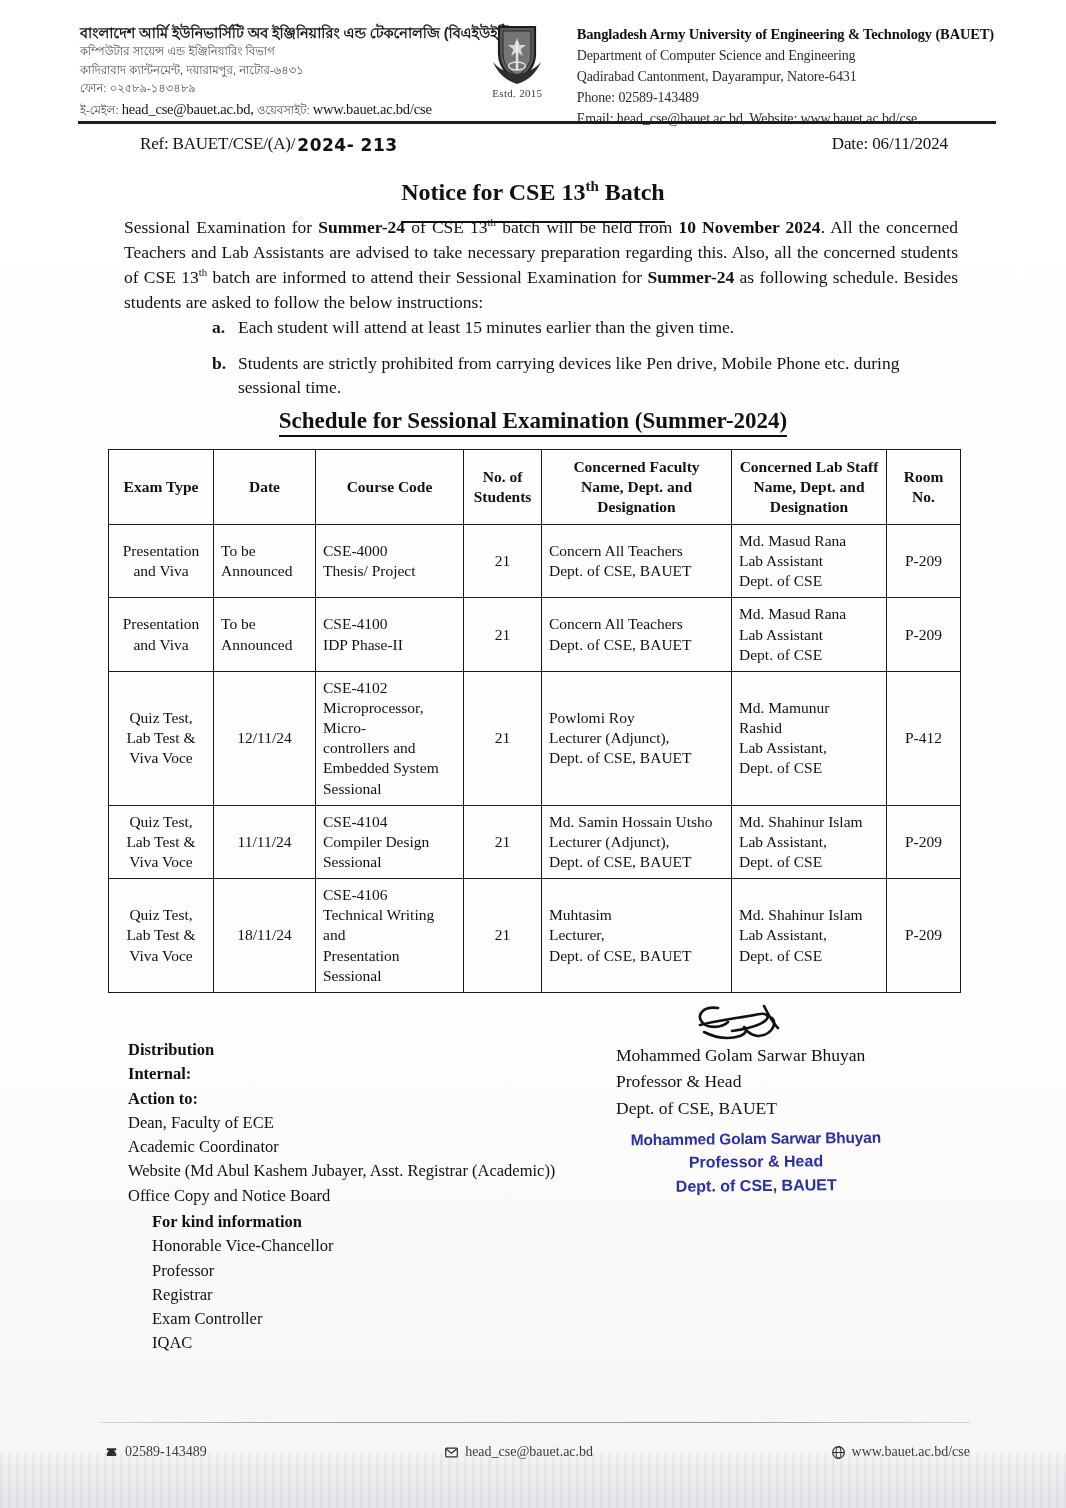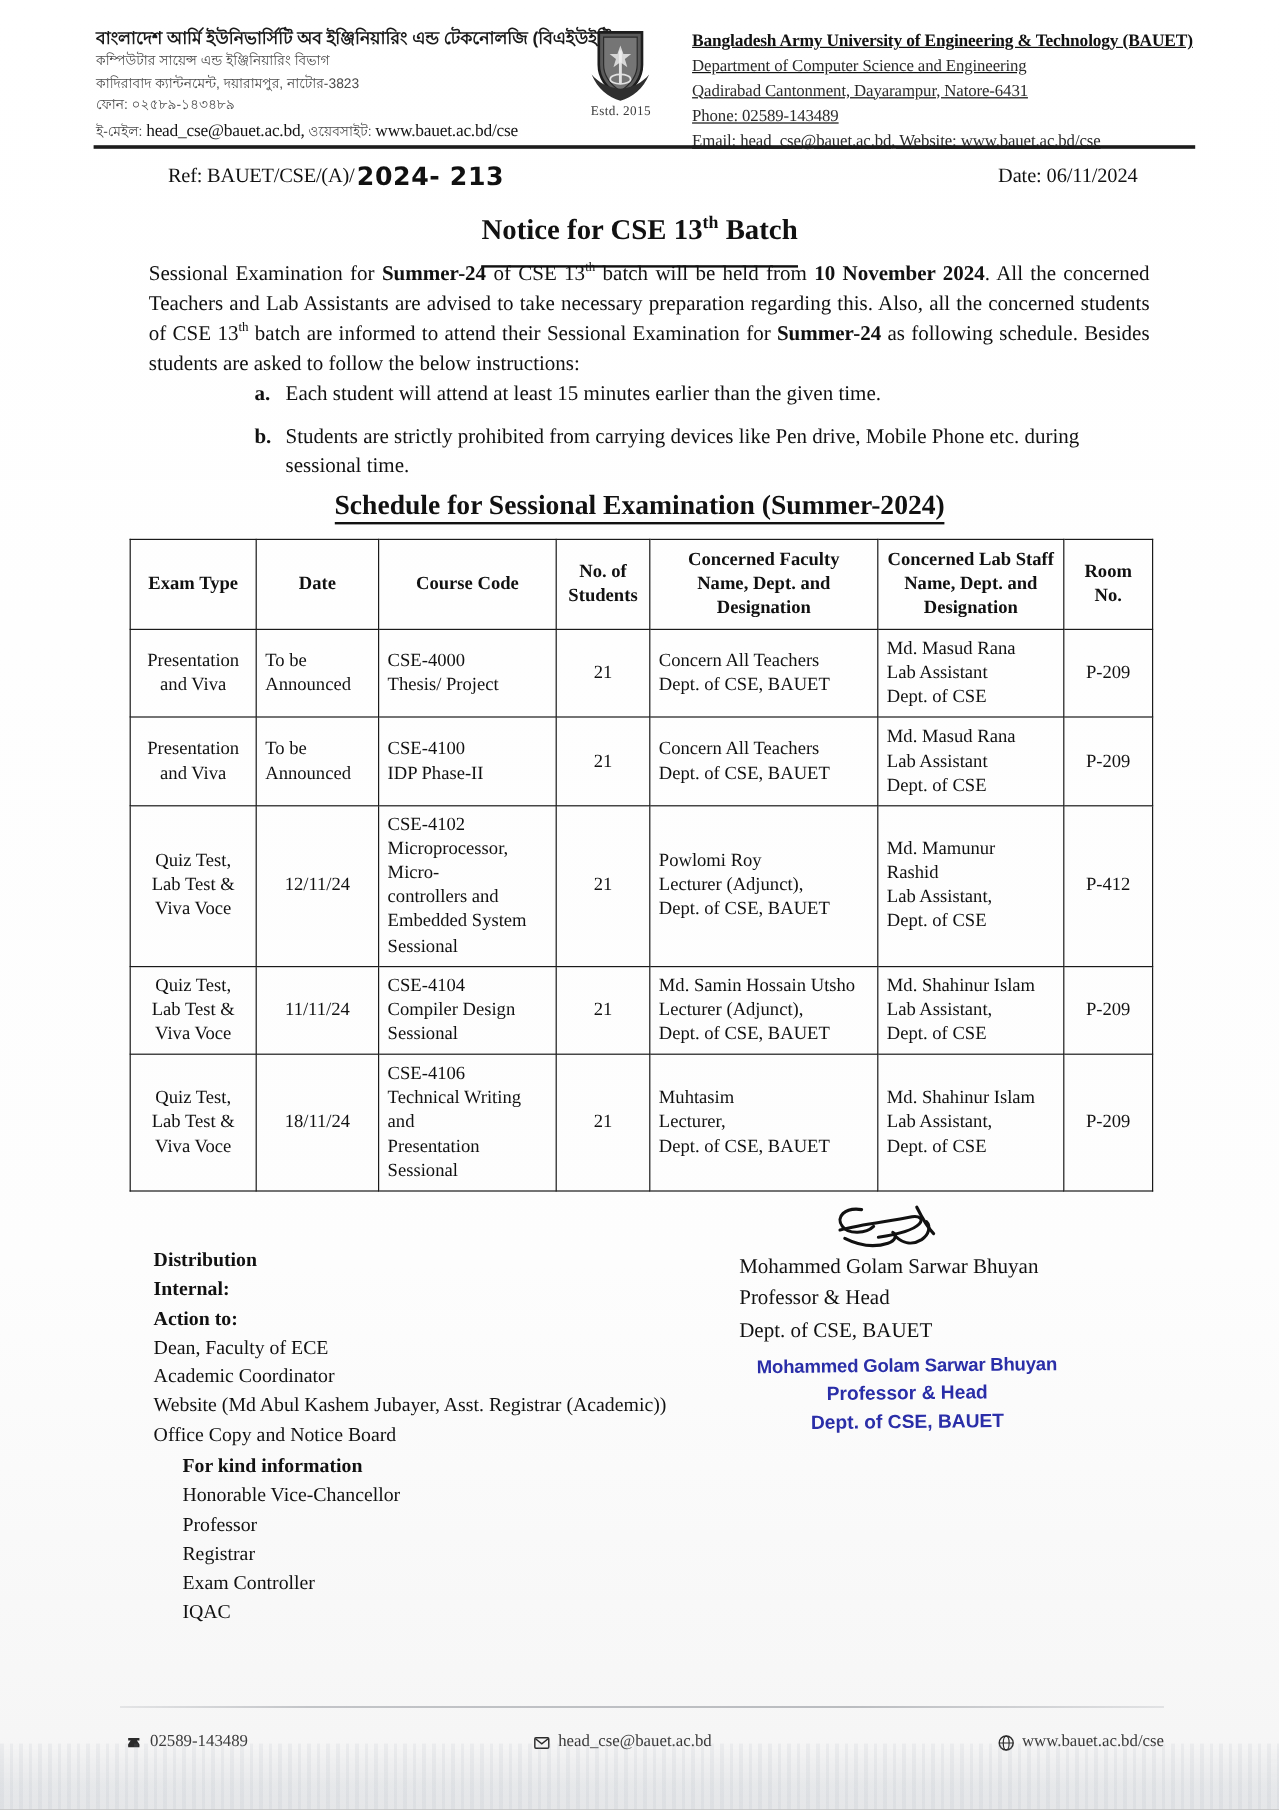--- a/index.html
+++ b/index.html
@@ -83,21 +83,20 @@
     font-size: 11px;
     color: #3c3c3c;
     margin-top: 1px;
     letter-spacing: .3px;
     filter: blur(.2px);
   }
   .lh-right {
     flex: 1;
     padding-top: 3px;
     padding-left: 14px;
-    text-decoration: underline;
   }
   .lh-en-title {
     font-size: 14.5px;
     font-weight: bold;
     letter-spacing: -.15px;
     line-height: 1.35;
     white-space: nowrap;
   }
   .lh-en-line {
     font-size: 14px;
@@ -119,21 +118,21 @@
     top: 133px; left: 140px; right: 118px;
     display: flex;
     justify-content: space-between;
     align-items: baseline;
     font-size: 17px;
   }
   .ref-left { display: flex; align-items: baseline; }
   .ref-label { letter-spacing: -.2px; }
   .ref-hand {
     font-family: "DejaVu Sans", sans-serif;
-    font-size: 21px;
+    font-size: 17px;
     font-weight: bold;
     letter-spacing: .5px;
     margin-left: 2px;
     position: relative;
     top: 2px;
   }
   .date-right { font-size: 17px; letter-spacing: -.1px; }
 
   
   .notice-title {
@@ -286,21 +285,21 @@
 <body>
 
 <div class="page">
   <div class="scan-tint"></div>
 
   <div class="letterhead">
 
     <div class="lh-left">
       <div class="lh-bn-title">বাংলাদেশ আর্মি ইউনিভার্সিটি অব ইঞ্জিনিয়ারিং এন্ড টেকনোলজি (বিএইউইটি)</div>
       <div class="lh-bn-line">কম্পিউটার সায়েন্স এন্ড ইঞ্জিনিয়ারিং বিভাগ</div>
-      <div class="lh-bn-line">কাদিরাবাদ ক্যান্টনমেন্ট, দয়ারামপুর, নাটোর-3823</div>
+      <div class="lh-bn-line">কাদিরাবাদ ক্যান্টনমেন্ট, দয়ারামপুর, নাটোর-৬৪৩১</div>
       <div class="lh-bn-line">
         <span>ফোন:</span>
         <span>০২৫৮৯-১৪৩৪৮৯</span>
       </div>
       <div class="lh-bn-line">
         <span>ই-মেইল:</span>
         <span class="en">head_cse@bauet.ac.bd,</span>
         <span>ওয়েবসাইট:</span>
         <span class="en">www.bauet.ac.bd/cse</span>
       </div>

